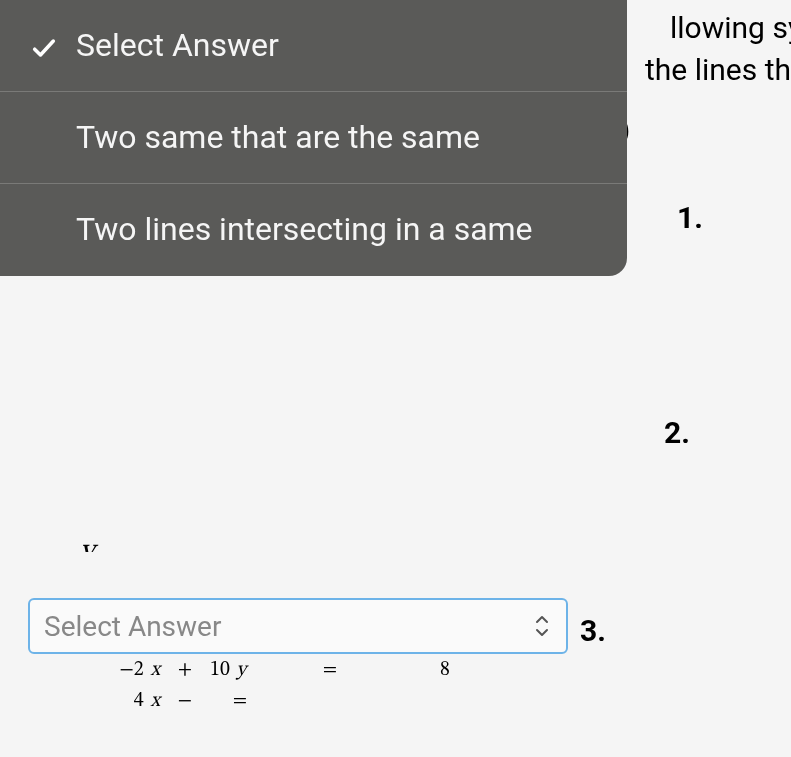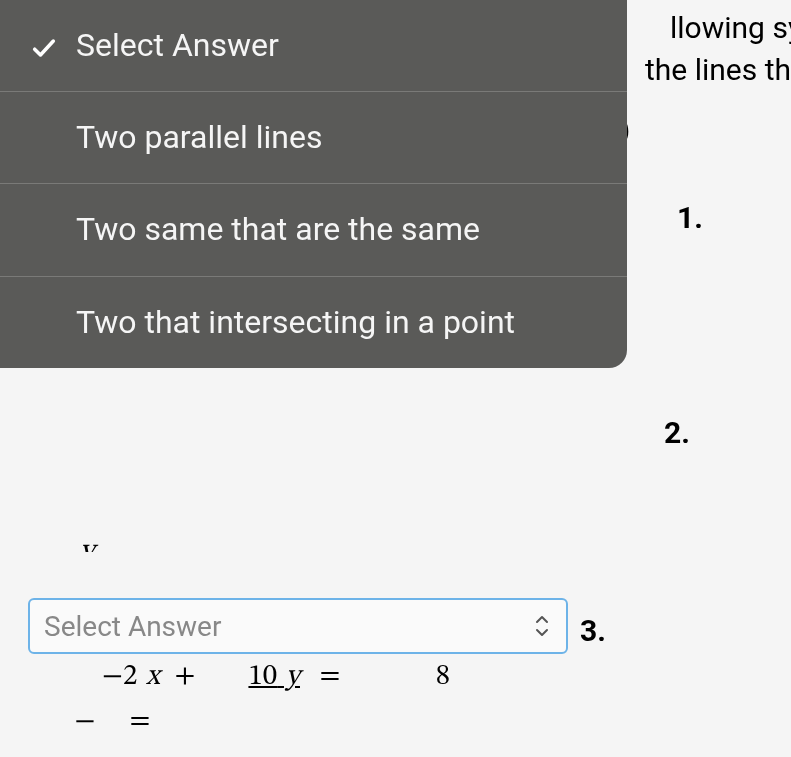--- a/index.html
+++ b/index.html
@@ -99,37 +99,37 @@
     }
     .select-chevrons svg {
       width: 100%;
       height: 100%;
     }
     .equations {
       position: absolute;
       top: 655px;
       left: 60px;
       font-family: "Cambria Math", "STIX Two Math", "Latin Modern Math", Georgia, serif;
-      font-size: 29px;
+      font-size: 20px;
       color: #000;
       line-height: 1.55;
     }
     .eq-row {
       display: flex;
       align-items: baseline;
       gap: 0;
     }
     .eq-cell {
       display: inline-block;
       text-align: center;
       font-style: normal;
     }
     .coef1 { width: 100px; text-align: right; }
     .op { width: 50px; text-align: center; }
-    .coef2 { width: 90px; text-align: right; text-decoration: underline; }
+    .coef2 { width: 90px; text-align: left; }
     .eqs { width: 60px; text-align: center; }
     .rhs { width: 90px; text-align: right; }
     .mathvar { font-style: italic; padding-left: 2px; }
     .upright { font-style: normal; }
   </style>
 </head>
 <body>
 
 <div class="bg-line1">llowing sys</div>
 <div class="bg-line2">the lines th</div>
@@ -141,27 +141,24 @@
 <div class="dropdown-menu">
   <div class="menu-item selected">
     <span class="check-icon">
       <svg viewBox="0 0 24 24" fill="none" stroke="#fff" stroke-width="3" stroke-linecap="round" stroke-linejoin="round">
         <polyline points="4 13 9 18 20 6"></polyline>
       </svg>
     </span>
     <span>Select Answer</span>
   </div>
   <div class="menu-item">
-    <span>Two parallel lines</span>
-  </div>
-  <div class="menu-item">
     <span>Two same that are the same</span>
   </div>
   <div class="menu-item">
-    <span>Two that intersecting in a point</span>
+    <span>Two lines intersecting in a same</span>
   </div>
 </div>
 
 <div class="peek-eq">      y</div>
 
 <div class="select-box">
   <span class="select-placeholder">Select Answer</span>
   <span class="select-chevrons">
     <svg viewBox="0 0 20 28" fill="none" stroke="#555" stroke-width="2" stroke-linecap="round" stroke-linejoin="round">
       <polyline points="5 10 10 5 15 10"></polyline>
@@ -176,16 +173,19 @@
       <span class="upright">−</span><span class="upright">2</span>&nbsp;<span class="mathvar">x</span>
     </span>
     <span class="eq-cell op upright">+</span>
     <span class="eq-cell coef2">
       <span class="upright">10</span>&nbsp;<span class="mathvar">y</span>
     </span>
     <span class="eq-cell eqs upright">=</span>
     <span class="eq-cell rhs upright">8</span>
   </div>
   <div class="eq-row">
+    <span class="eq-cell coef1">
+      <span class="upright"></span><span class="upright">4</span>&nbsp;<span class="mathvar">x</span>
+    </span>
     <span class="eq-cell op upright">−</span>
     <span class="eq-cell eqs upright">=</span>
   </div>
 </div>
 
 </body></html>

